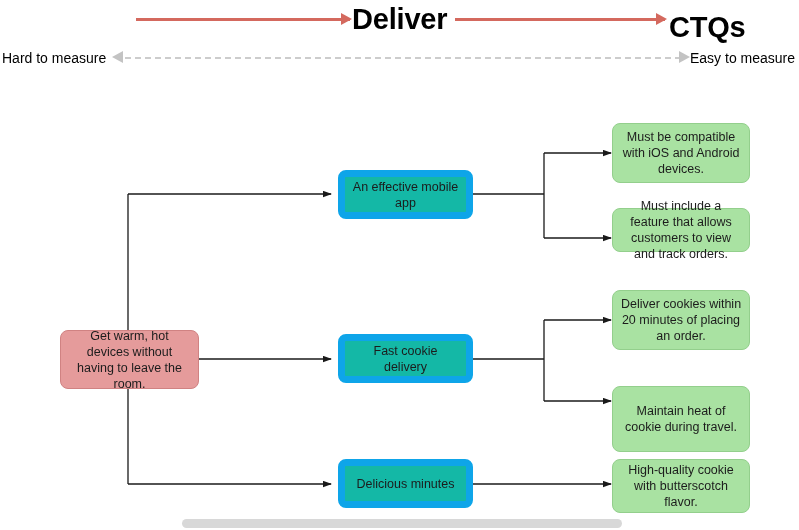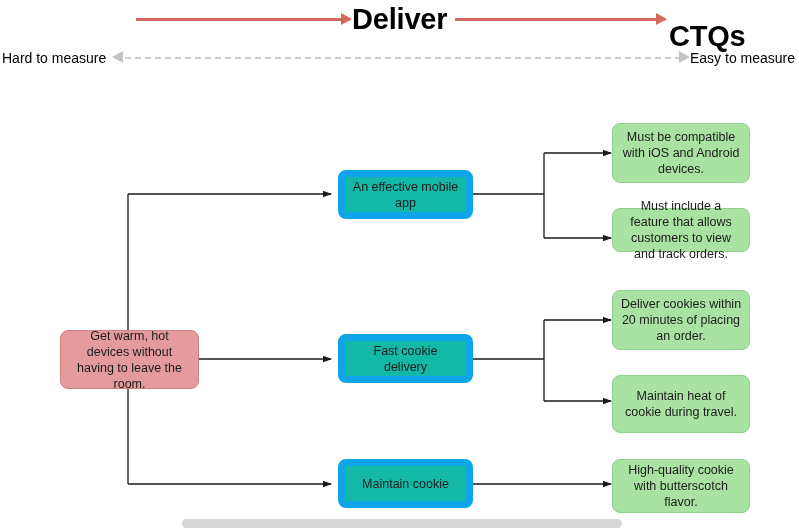--- a/index.html
+++ b/index.html
@@ -36,21 +36,21 @@
     position: absolute;
     font-size: 29px;
     font-weight: bold;
     line-height: 38px;
     color: #000000;
     white-space: nowrap;
     letter-spacing: -0.2px;
   }
   #hdr-need  { left: 62px;  top: 0px; }
   #hdr-drv   { left: 352px; top: 0px; }
-  #hdr-ctq   { left: 669px; top: 17px; }
+  #hdr-ctq   { left: 669px; top: 8px; }
 
   .hdr-arrow {
     position: absolute;
     height: 3px;
     background: #d4695e;
     top: 18px;
   }
   #hdr-arrow-1 { left: 136px; width: 214px; }
   #hdr-arrow-2 { left: 455px; width: 210px; }
   .hdr-arrow::after {
@@ -210,36 +210,36 @@
 
   <div class="node node-driver" style="left:338px; top:170px; width:135px; height:49px;">
     <span>An effective mobile app</span>
   </div>
 
   <div class="node node-driver" style="left:338px; top:334px; width:135px; height:49px;">
     <span>Fast cookie delivery</span>
   </div>
 
   <div class="node node-driver" style="left:338px; top:459px; width:135px; height:49px;">
-    <span>Maintain cookie</span>
+    <span>Delicious minutes</span>
   </div>
 
   <div class="node node-ctq" style="left:612px; top:123px; width:138px; height:60px;">
     <span>Must be compatible with iOS and Android devices.</span>
   </div>
 
   <div class="node node-ctq" style="left:612px; top:208px; width:138px; height:44px;">
     <span>Must include a feature that allows customers to view and track orders.</span>
   </div>
 
   <div class="node node-ctq" style="left:612px; top:290px; width:138px; height:60px;">
     <span>Deliver cookies within 20 minutes of placing an order.</span>
   </div>
 
-  <div class="node node-ctq" style="left:612px; top:375px; width:138px; height:58px;">
+  <div class="node node-ctq" style="left:612px; top:386px; width:138px; height:66px;">
     <span>Maintain heat of cookie during travel.</span>
   </div>
 
   <div class="node node-ctq" style="left:612px; top:459px; width:138px; height:54px;">
     <span>High-quality cookie with butterscotch flavor.</span>
   </div>
 
   <div class="hscroll-track">
     <div class="hscroll-thumb"></div>
   </div>

